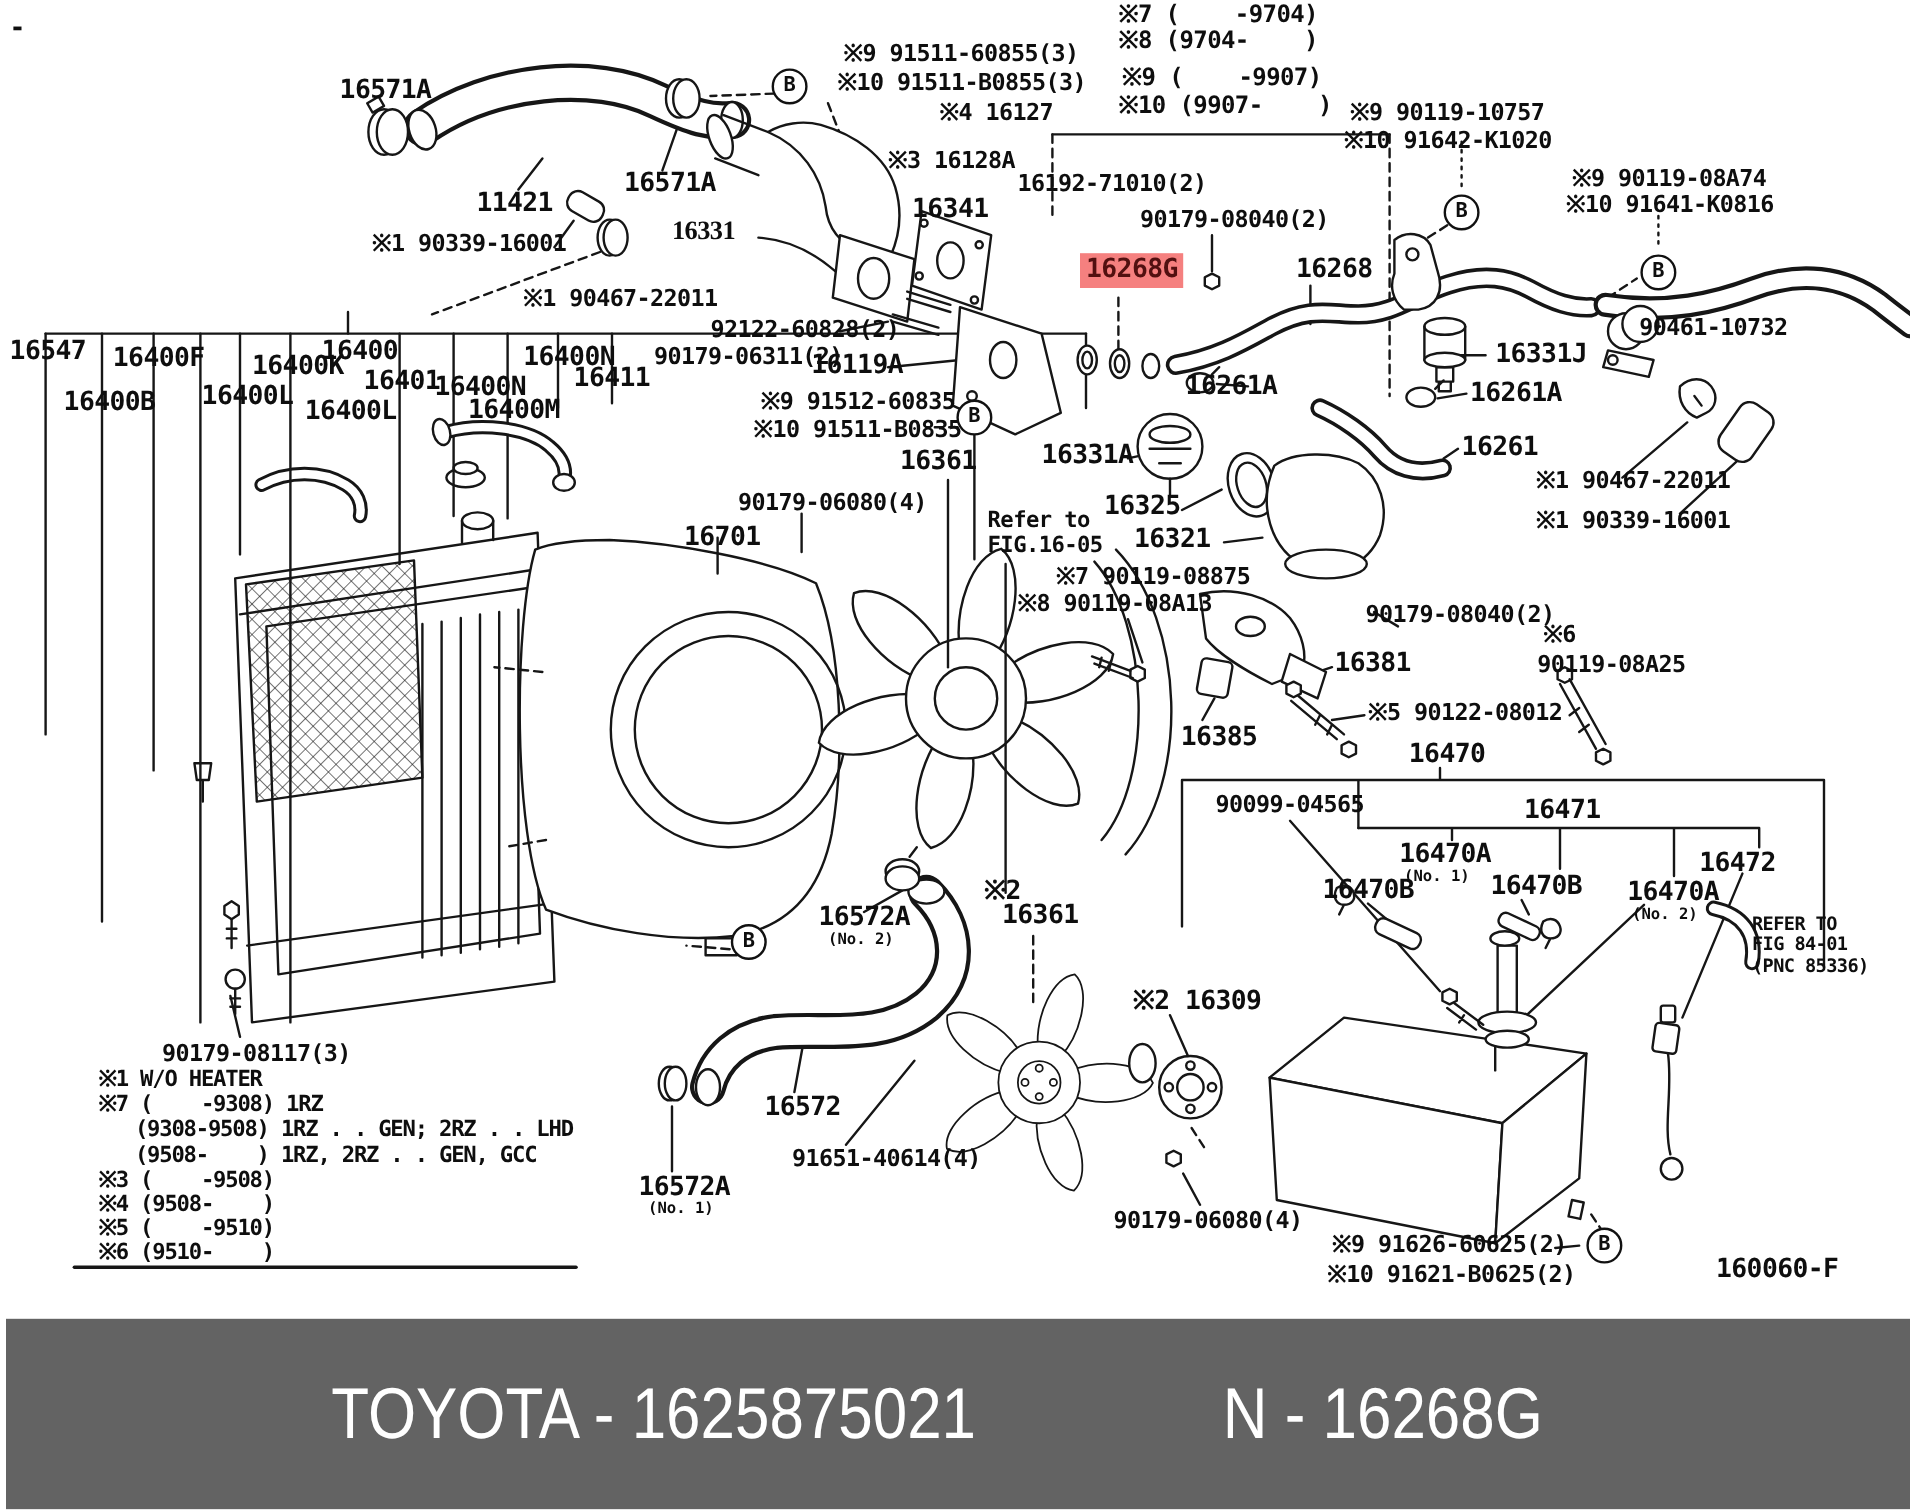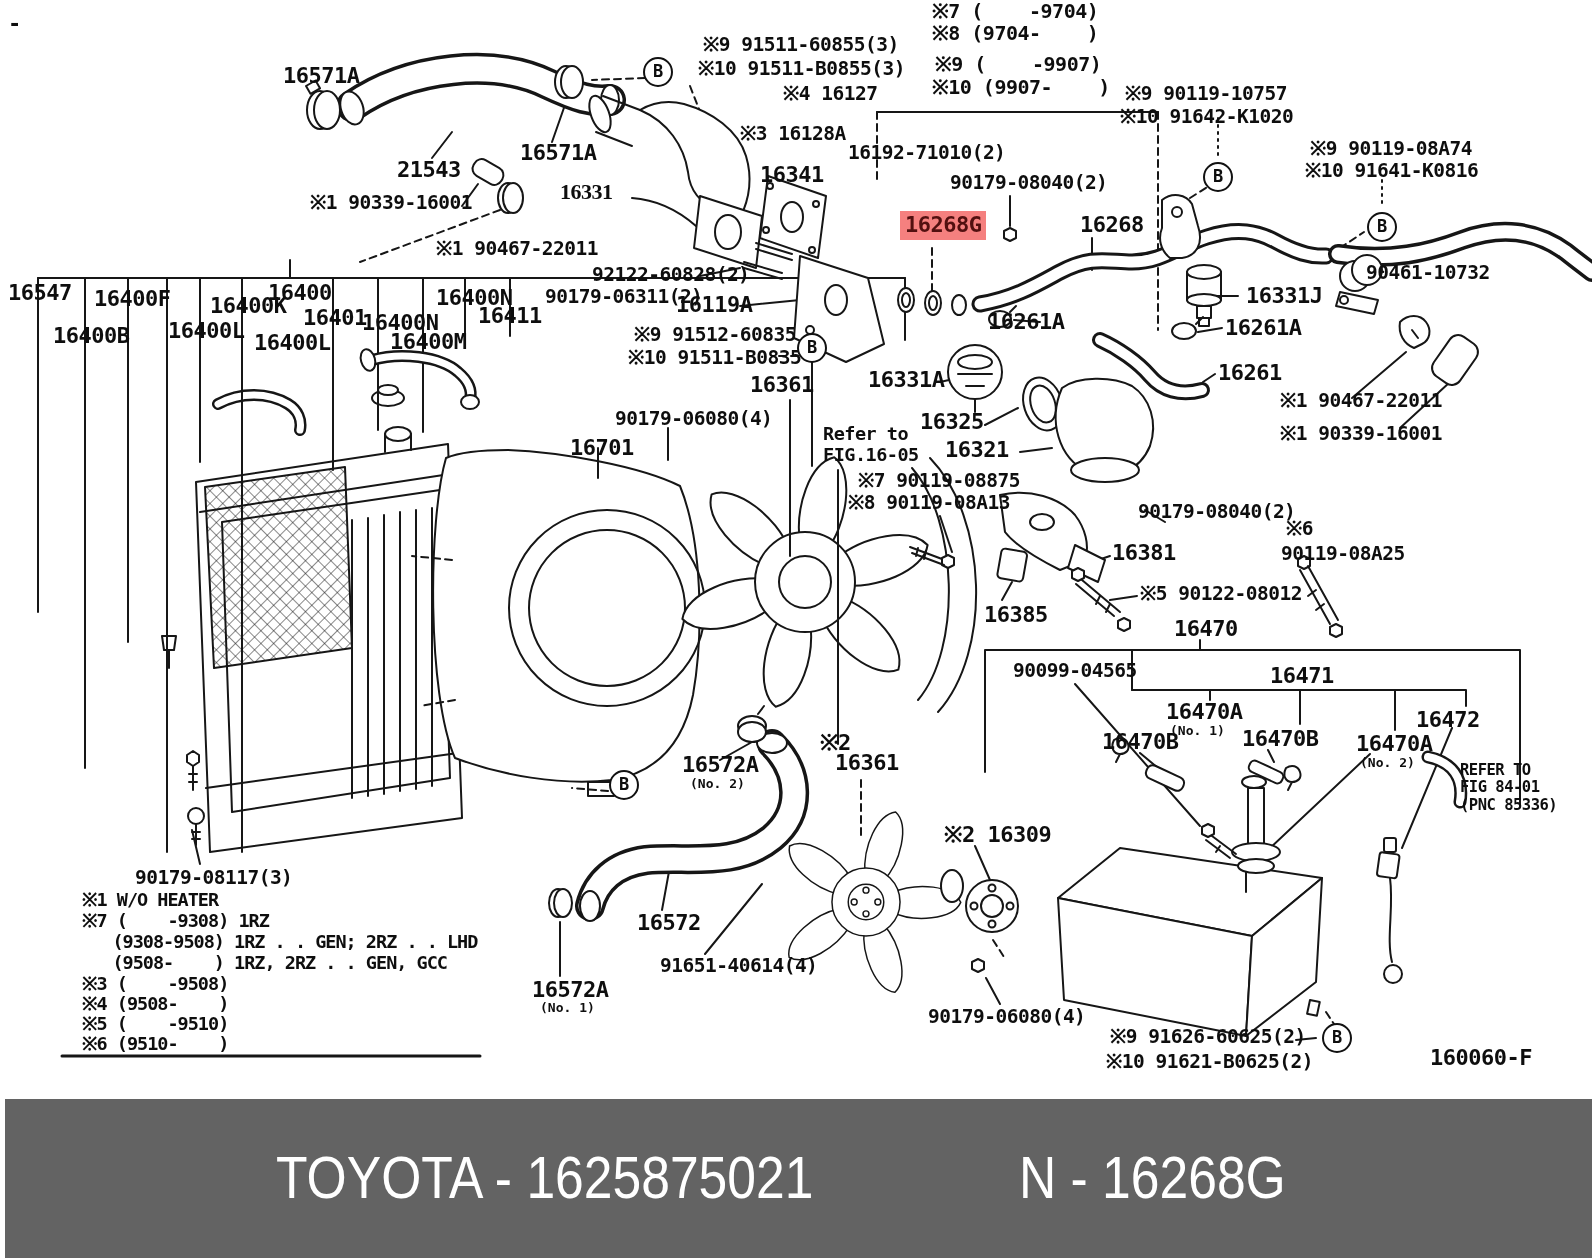--- a/index.html
+++ b/index.html
@@ -271,21 +271,21 @@
       <ellipse cx="368" cy="360" rx="7" ry="11" transform="rotate(-15 368 360)" fill="#fff"></ellipse>
       <ellipse cx="470" cy="402" rx="9" ry="7" fill="#fff"></ellipse>
 
       <path d="M62,1056 L480,1056" stroke-width="3"></path>
     </g>
   </svg>
 
   <div id="labels">
       <div class="lb k-part" style="left: 8px; top: 12px;">-</div>
       <div class="lb k-part" style="left: 283px; top: 64px;">16571A</div>
-      <div class="lb k-part" style="left: 397px; top: 158px;">21543</div>
+      <div class="lb k-part" style="left: 397px; top: 158px;">11421</div>
       <div class="lb k-code" style="left: 310px; top: 192px;">※1 90339-16001</div>
       <div class="lb k-part" style="left: 520px; top: 141px;">16571A</div>
       <div class="lb k-part" style="left: 560px; top: 180px; font-family: Liberation Serif, serif;">16331</div>
       <div class="lb k-code" style="left: 436px; top: 238px;">※1 90467-22011</div>
       <div class="lb k-part" style="left: 268px; top: 241px; margin-top: 40px;">16400</div>
       <div class="lb k-part" style="left: 8px; top: 281px;">16547</div>
       <div class="lb k-part" style="left: 94px; top: 287px;">16400F</div>
       <div class="lb k-part" style="left: 53px; top: 324px;">16400B</div>
       <div class="lb k-part" style="left: 210px; top: 294px;">16400K</div>
       <div class="lb k-part" style="left: 168px; top: 319px;">16400L</div>
@@ -325,21 +325,21 @@
       <div class="lb k-code" style="left: 634px; top: 324px;">※9 91512-60835</div>
       <div class="lb k-code" style="left: 628px; top: 347px;">※10 91511-B0835</div>
       <div class="lb k-part" style="left: 750px; top: 373px;">16361</div>
       <div class="lb k-part" style="left: 868px; top: 368px;">16331A</div>
       <div class="lb k-part" style="left: 920px; top: 410px;">16325</div>
       <div class="lb k-part" style="left: 945px; top: 438px;">16321</div>
       <div class="lb k-code" style="left: 615px; top: 408px;">90179-06080(4)</div>
       <div class="lb k-part" style="left: 570px; top: 436px;">16701</div>
       <div class="lb k-ref" style="left: 823px; top: 424px;">Refer to
 FIG.16-05</div>
-      <div class="lb k-code" style="left: 858px; top: 470px; text-align: center;">※7 90119-08875</div>
+      <div class="lb k-code" style="left: 880px; top: 470px; text-align: center;">※7 90119-08875</div>
       <div class="lb k-code" style="left: 848px; top: 492px;">※8 90119-08A13</div>
       <div class="lb k-code" style="left: 1138px; top: 501px;">90179-08040(2)</div>
       <div class="lb k-code" style="left: 1286px; top: 518px;">※6</div>
       <div class="lb k-code" style="left: 1281px; top: 543px;">90119-08A25</div>
       <div class="lb k-part" style="left: 1112px; top: 541px;">16381</div>
       <div class="lb k-code" style="left: 1140px; top: 583px;">※5 90122-08012</div>
       <div class="lb k-part" style="left: 984px; top: 603px;">16385</div>
       <div class="lb k-part" style="left: 1174px; top: 617px;">16470</div>
       <div class="lb k-code" style="left: 1013px; top: 660px;">90099-04565</div>
       <div class="lb k-part" style="left: 1270px; top: 664px;">16471</div>

